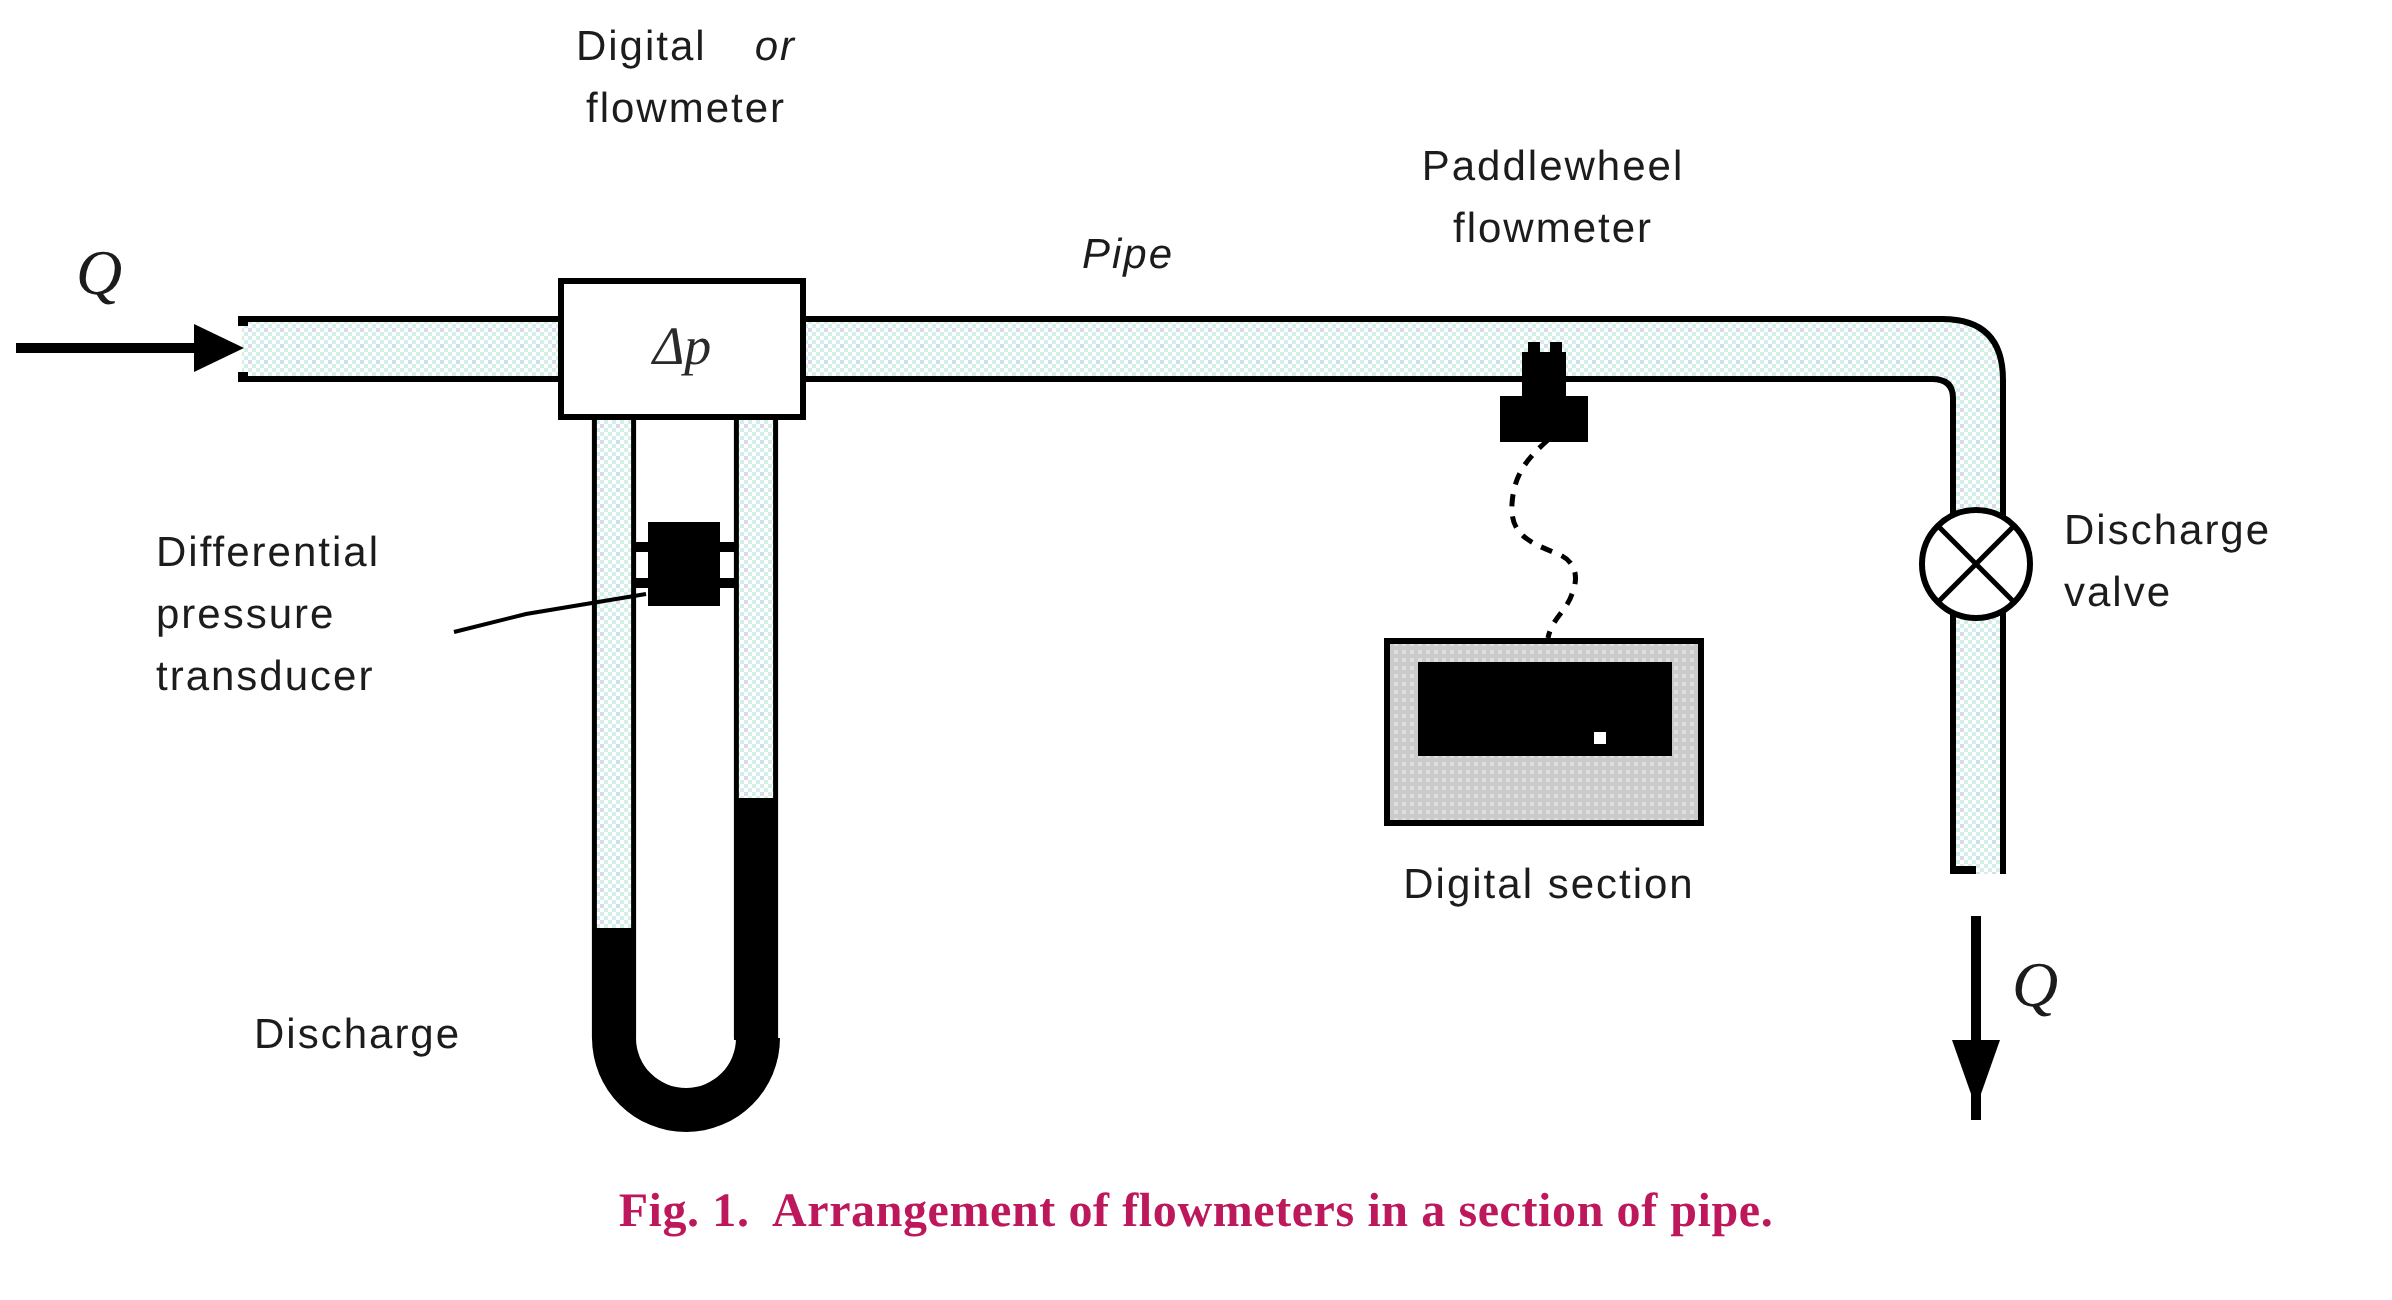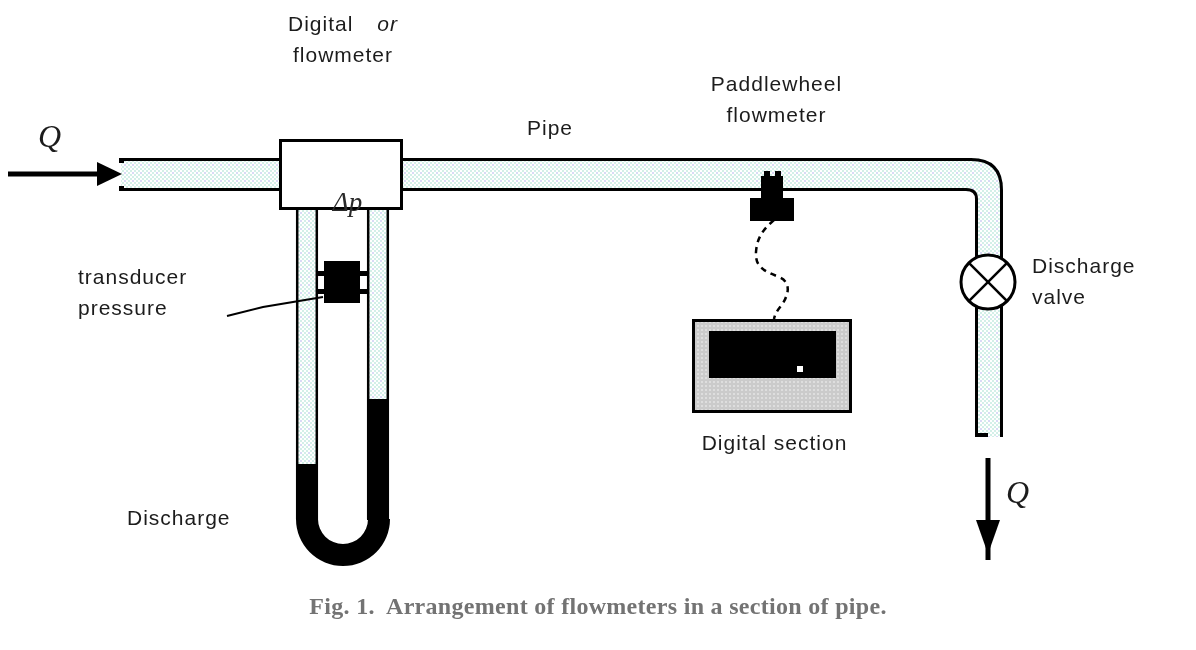--- a/index.html
+++ b/index.html
@@ -11,27 +11,27 @@
   .lbl{
     position:absolute;font-size:21px;letter-spacing:1px;line-height:31px;color:#1c1c1c;
     white-space:nowrap;
   }
   .lbl.center{text-align:center;}
   .qlbl{
     position:absolute;font-family:"Liberation Serif", serif;font-style:italic;
     font-size:32px;color:#1c1c1c;letter-spacing:0;
   }
   .dp{
-    position:absolute;left:279px;top:158px;width:137px;text-align:center;
-    font-family:"Liberation Serif", serif;font-style:italic;font-size:27px;color:#2a2a2a;margin-top:29px;
+    position:absolute;left:279px;top:158px;width:124px;text-align:center;
+    font-family:"Liberation Serif", serif;font-style:italic;font-size:27px;color:#2a2a2a;
   }
   .it{font-style:italic;margin-left:24px;}
   #caption{
     position:absolute;left:0;top:593px;width:1196px;text-align:center;
-    font-family:"Liberation Serif", serif;font-weight:bold;font-size:24px;color:#737373;
+    font-family:"Liberation Serif", serif;font-weight:bold;font-size:24px;color:#be185d;
     white-space:pre;letter-spacing:0.3px;
   }
 </style>
 </head>
 <body>
 
 <div id="stage">
 
   <svg id="art" width="1196" height="650" viewBox="0 0 1196 650">
     <defs>
@@ -116,30 +116,31 @@
       <line x1="988" y1="458" x2="988" y2="560" stroke="#000" stroke-width="5"></line>
       <polygon points="976,520 1000,520 988,554" fill="#000"></polygon>
     </g>
   </svg>
 
   <div class="lbl center" style="left:258px;top:8px;width:170px;">
     <div><span>Digital</span><span class="it">or</span></div>
     <div>flowmeter</div>
   </div>
 
-  <div class="lbl" style="left:527px;top:112px;">Pipe</div>
+  <div class="lbl" style="left:541px;top:112px;font-style:italic;">Pipe</div>
 
   <div class="lbl center" style="left:684px;top:68px;width:185px;">
     <div>Paddlewheel</div>
     <div>flowmeter</div>
   </div>
 
   <div class="lbl" style="left:78px;top:261px;">
+    <div>Differential</div>
+    <div>pressure</div>
     <div>transducer</div>
-    <div>pressure</div>
   </div>
 
   <div class="lbl" style="left:127px;top:502px;">Discharge</div>
 
   <div class="lbl center" style="left:677px;top:427px;width:195px;">Digital section</div>
 
   <div class="lbl" style="left:1032px;top:250px;">
     <div>Discharge</div>
     <div>valve</div>
   </div>

